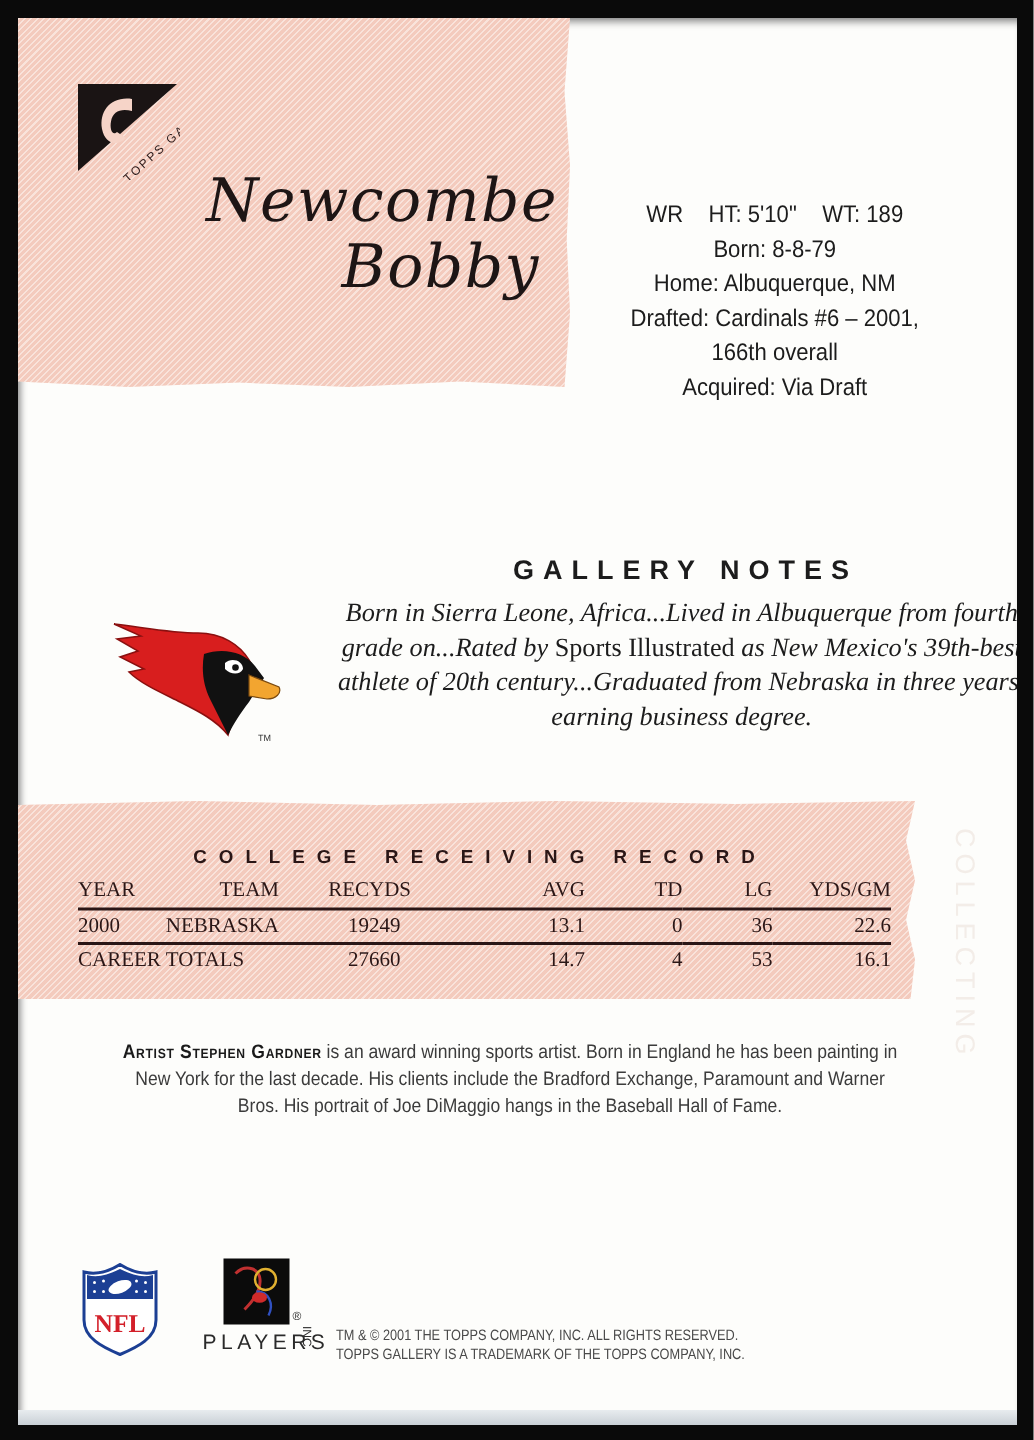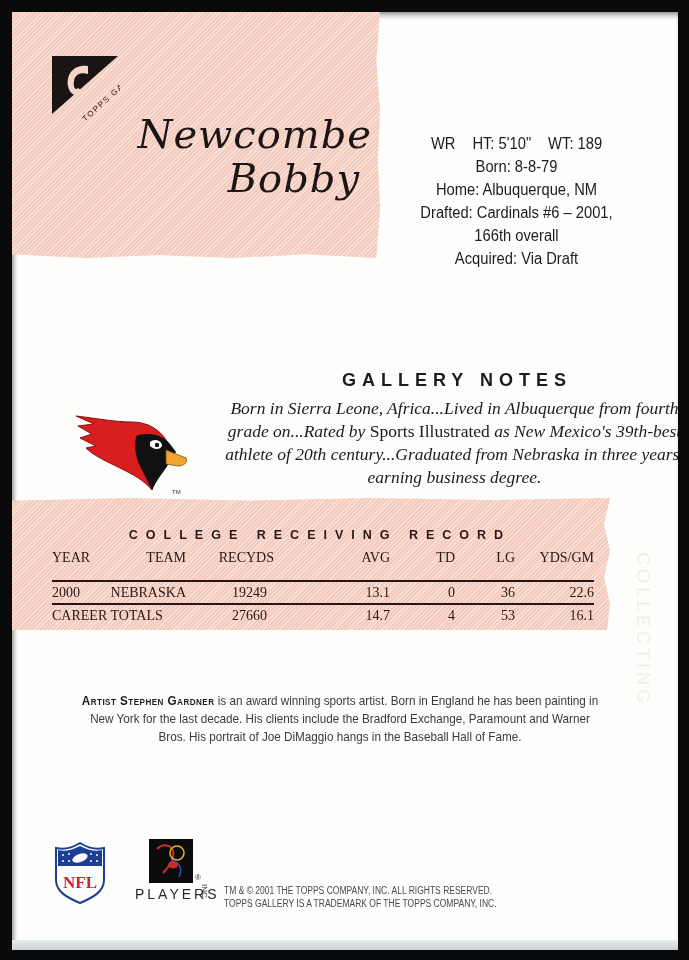--- a/index.html
+++ b/index.html
@@ -47,32 +47,32 @@
       font-family: "Liberation Sans", sans-serif; font-weight: bold; font-size: 18px;
       letter-spacing: 6px; color: #1c1c1c;
     }
     .notes-text {
       position: absolute; left: 205px; top: 385px; width: 475px; text-align: center;
       font-family: "Liberation Serif", serif; font-style: italic; font-size: 17.5px; line-height: 23px; color: #1c1c1c;
     }
     .notes-text .roman { font-style: normal; }
     .cardinal { position: absolute; left: 62px; top: 390px; width: 122px; height: 94px; }
     .stats-panel {
-      position: absolute; left: 0; top: 486px; width: 598px; height: 132px;
+      position: absolute; left: 0; top: 522px; width: 598px; height: 132px;
       clip-path: polygon(0 2%, 20% 0, 40% 2%, 60% 0, 80% 1.5%, 100% 0, 99% 20%, 100% 40%, 99% 60%, 100% 80%, 99.5% 100%, 0 100%);
     }
     .stats-title {
       position: absolute; left: 0; top: 30px; width: 598px; text-align: center; padding-left: 18px; box-sizing: border-box;
       font-family: "Liberation Sans", sans-serif; font-weight: bold; font-size: 12.5px; letter-spacing: 8px; color: #2a1616;
     }
     table.stats {
       position: absolute; left: 40px; top: 50px; width: 542px; border-collapse: collapse;
       font-family: "Liberation Serif", serif; font-size: 14px; color: #2a1616;
     }
-    table.stats th { font-weight: normal; padding: 2px 0 14px; border-bottom: 2px solid #2a1616; font-family: Liberation Serif, serif; }
+    table.stats th { font-weight: normal; padding: 2px 0 3px; border-bottom: 2px solid #2a1616; font-family: Liberation Serif, serif; }
     table.stats td { padding: 3px 0 2px; }
     table.stats tr.row1 td { border-bottom: 2px solid #2a1616; }
     table.stats tr.total td { font-weight: normal; margin-left: 29px; }
     .c-year { text-align: left; width: 52px; }
     .c-team { text-align: right; width: 82px; }
     .c-rec { text-align: right; width: 60px; }
     .c-yds { text-align: left; width: 74px; }
     .c-avg { text-align: right; width: 70px; }
     .c-td { text-align: right; width: 65px; }
     .c-lg { text-align: right; width: 60px; }

